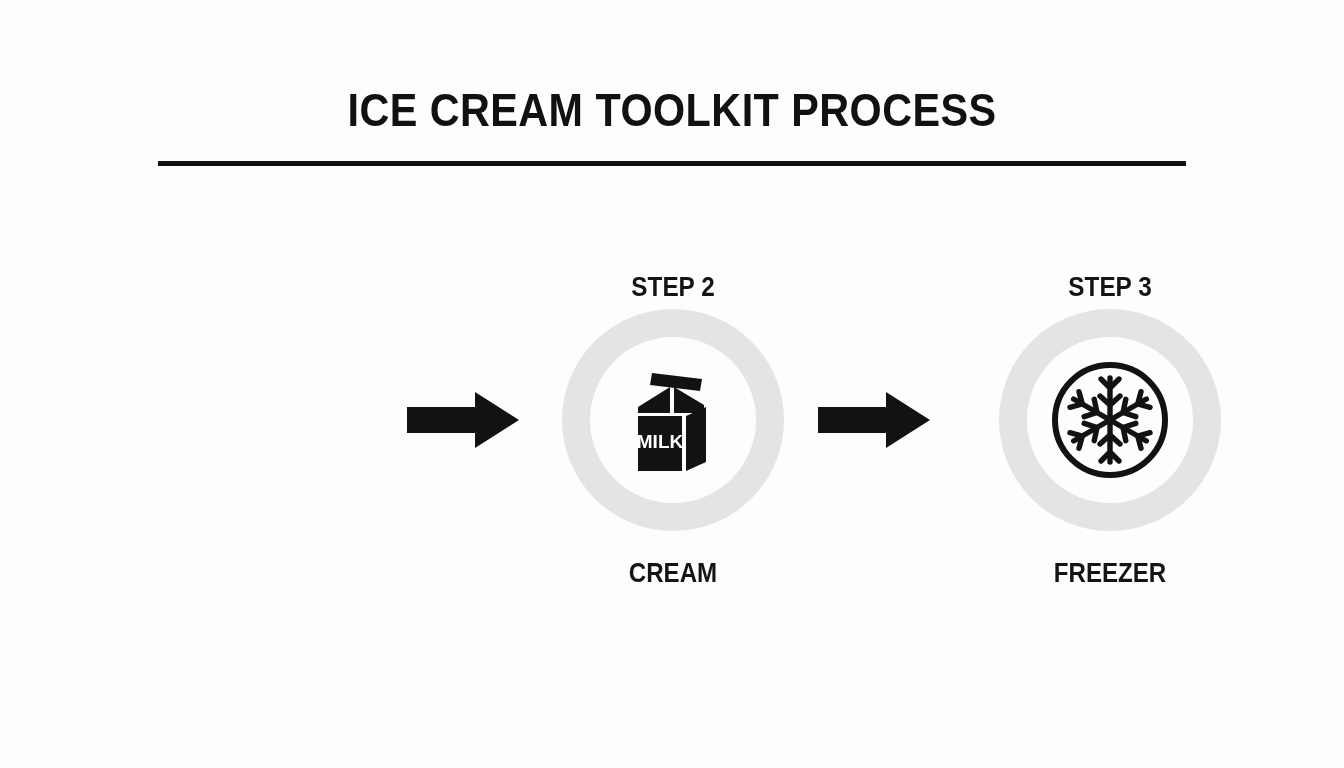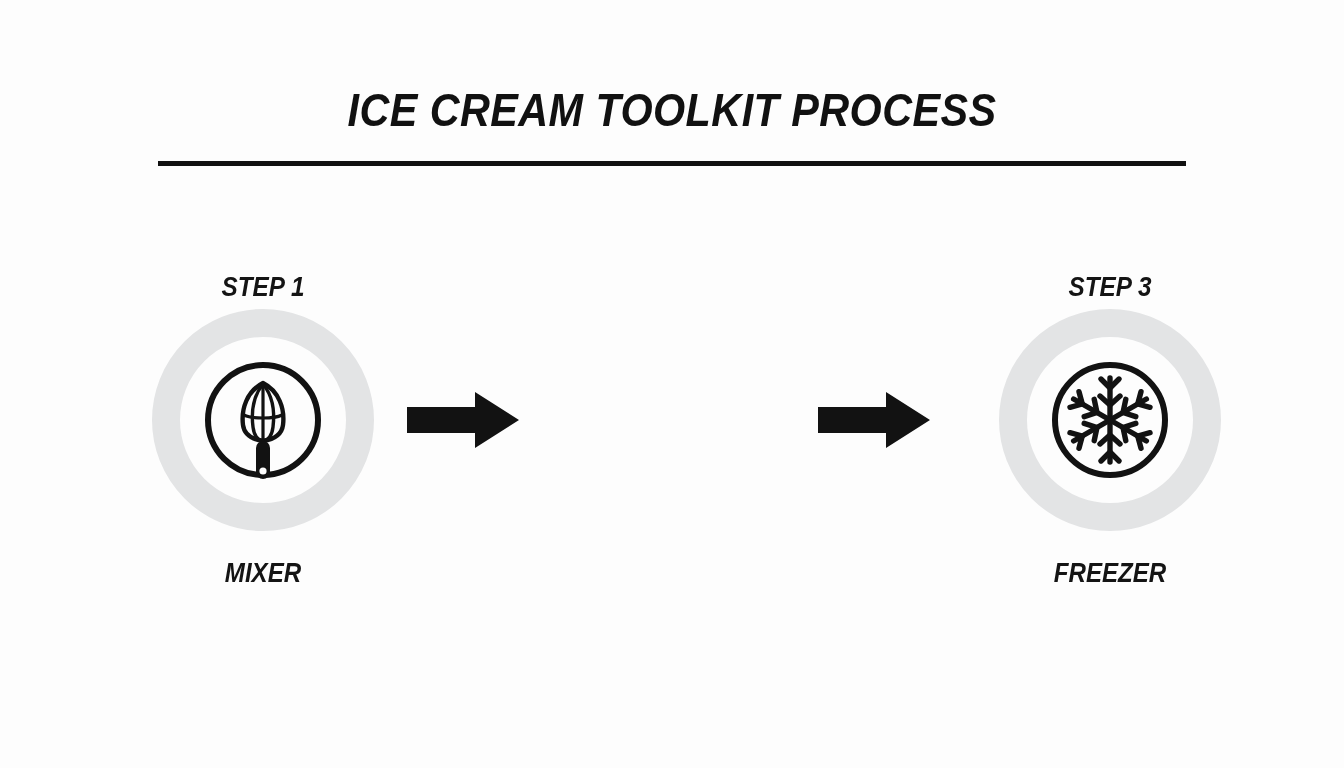--- a/index.html
+++ b/index.html
@@ -10,21 +10,20 @@
     width: 1344px;
     height: 768px;
     background: #fdfdfd;
     font-family: "Liberation Sans", sans-serif;
     overflow: hidden;
   }
   .canvas {
     position: relative;
     width: 1141px;
     height: 768px;
-    font-style: italic;
   }
 
   
   .title {
     position: absolute;
     left: 0;
     top: 82px;
     width: 1344px;
     text-align: center;
     font-size: 47px;
@@ -137,42 +136,42 @@
 </head>
 <body>
 
 <div class="canvas">
 
   <div class="title">ICE CREAM TOOLKIT PROCESS</div>
   <div class="title-rule"></div>
 
   <div class="steps">
 
-    <div class="step step-1">
-      <div class="step-label">STEP 1</div>
+
+    <div class="step step-2">
+      <div class="step-label">STEP 2</div>
       <div class="ring"></div>
       <div class="icon-wrap">
-        <svg width="126" height="126" viewBox="0 0 126 126">
-          <circle cx="63" cy="63" r="55" fill="none" stroke="#121212" stroke-width="6"></circle>
-
-          <path d="M63 26 C47 34 41 52 43 68 C44 76 50 82 63 84 C76 82 82 76 83 68 C85 52 79 34 63 26 Z" fill="none" stroke="#121212" stroke-width="4.4" stroke-linejoin="round"></path>
-
-          <path d="M63 27 C54 38 51 54 53 70 C54 78 57 83 63 84" fill="none" stroke="#121212" stroke-width="3.4"></path>
-          <path d="M63 27 C72 38 75 54 73 70 C72 78 69 83 63 84" fill="none" stroke="#121212" stroke-width="3.4"></path>
-          <path d="M63 26 L63 84" fill="none" stroke="#121212" stroke-width="3.2"></path>
-
-          <path d="M44 58 C52 62 74 62 82 58" fill="none" stroke="#121212" stroke-width="3.2"></path>
-
-          <rect x="56" y="84" width="14" height="38" rx="7" fill="#121212"></rect>
-          <circle cx="63" cy="114" r="3.6" fill="#fdfdfd"></circle>
+        <svg width="118" height="118" viewBox="0 0 118 118">
+
+          <path d="M38 12 L88 18 L86 30 L36 24 Z" fill="#121212"></path>
+
+          <path d="M24 46 L56 26 L56 52 L24 52 Z" fill="#121212"></path>
+
+          <path d="M60 26 L90 44 L90 52 L60 52 Z" fill="#121212"></path>
+
+          <rect x="24" y="55" width="44" height="55" fill="#121212"></rect>
+
+          <path d="M72 55 L92 46 L92 101 L72 110 Z" fill="#121212"></path>
+
+          <text x="46" y="87" text-anchor="middle" fill="#ffffff" font-family="Liberation Sans Narrow, Liberation Sans, sans-serif" font-size="19" font-weight="700">MILK</text>
         </svg>
       </div>
-      <div class="step-name">MIXER</div>
+      <div class="step-name">CREAM</div>
     </div>
-
 
     <div class="step step-3">
       <div class="step-label">STEP 3</div>
       <div class="ring"></div>
       <div class="icon-wrap">
         <svg width="126" height="126" viewBox="0 0 126 126">
           <circle cx="63" cy="63" r="55" fill="none" stroke="#121212" stroke-width="6"></circle>
           <g stroke="#121212" stroke-width="5.4" stroke-linecap="round" stroke-linejoin="round" fill="none">
             <g>
 

